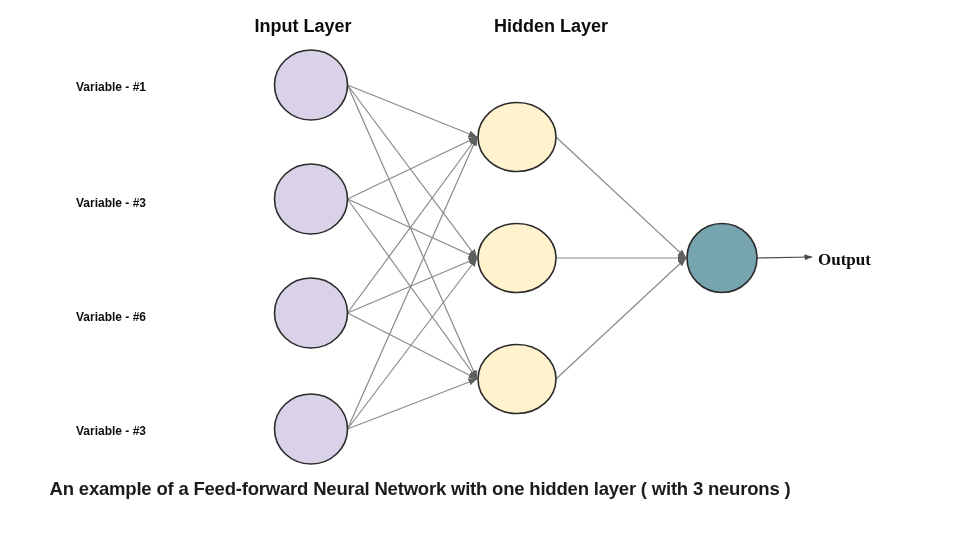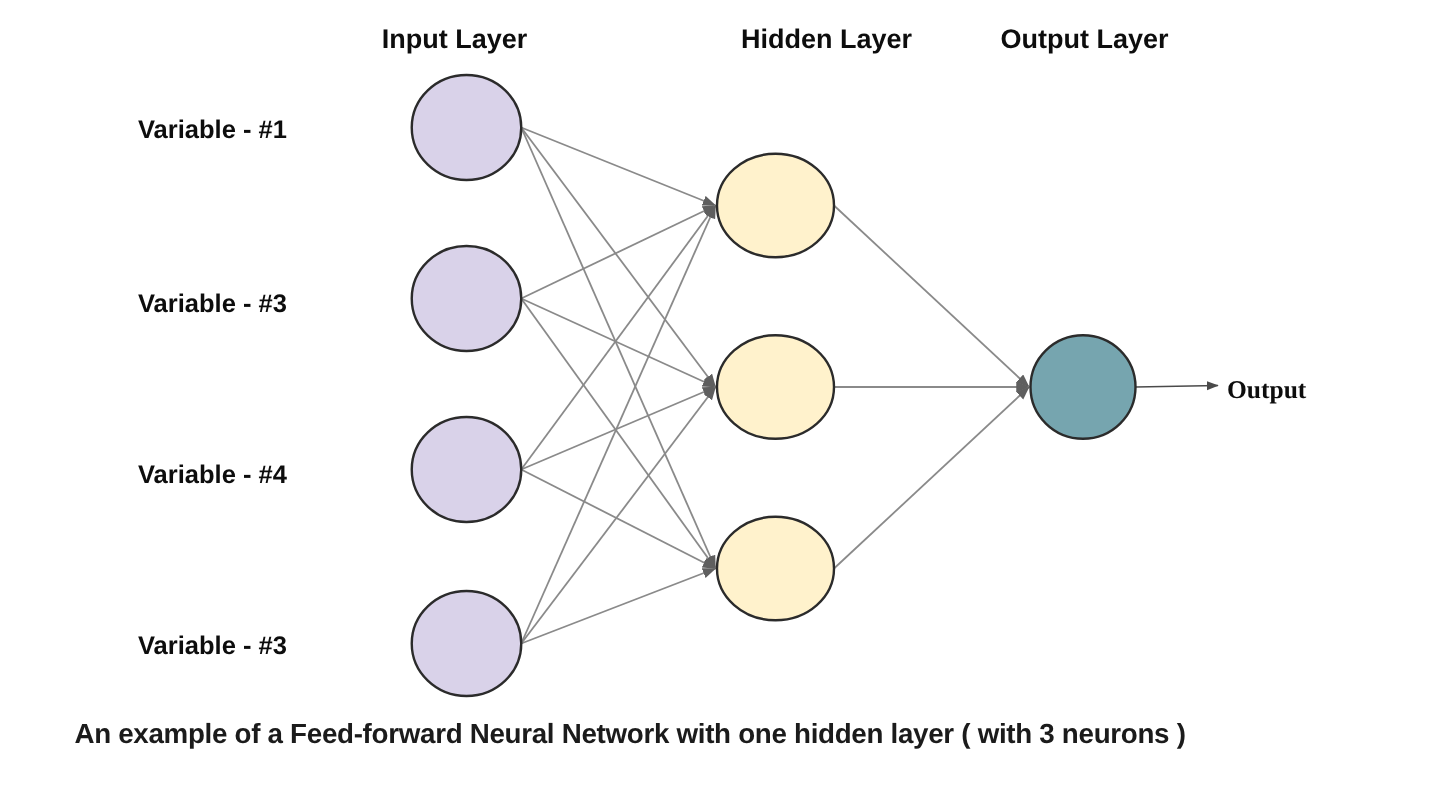--- a/index.html
+++ b/index.html
@@ -33,25 +33,24 @@
     font-weight: 700;
     line-height: 22px;
     white-space: nowrap;
   }
   .hdr-input  { left: 303px; }
   .hdr-hidden { left: 516px; margin-left: 35px; }
   .hdr-output { left: 723px; }
   .var-label {
     position: absolute;
     left: 76px;
-    font-size: 17px;
+    font-size: 12px;
     font-weight: 700;
     line-height: 22px;
     white-space: nowrap;
-    margin-left: 16px;
   }
   .var-1 { top: 76px; }
   .var-2 { top: 192px; }
   .var-3 { top: 306px; }
   .var-4 { top: 420px; }
   .output-label {
     position: absolute;
     left: 818px;
     top: 249px;
     font-size: 17px;
@@ -112,24 +111,23 @@
         <ellipse cx="311" cy="429" rx="36.5" ry="35" fill="#d9d2e9" stroke="#2b2b2b" stroke-width="1.6"></ellipse>
         <ellipse cx="517" cy="137" rx="39" ry="34.5" fill="#fff2cc" stroke="#2b2b2b" stroke-width="1.6"></ellipse>
         <ellipse cx="517" cy="258" rx="39" ry="34.5" fill="#fff2cc" stroke="#2b2b2b" stroke-width="1.6"></ellipse>
         <ellipse cx="517" cy="379" rx="39" ry="34.5" fill="#fff2cc" stroke="#2b2b2b" stroke-width="1.6"></ellipse>
         <ellipse cx="722" cy="258" rx="35" ry="34.5" fill="#76a5af" stroke="#2b2b2b" stroke-width="1.6"></ellipse>
       </g>
   </svg>
 
   <div class="layer-header hdr-input">Input Layer</div>
   <div class="layer-header hdr-hidden">Hidden Layer</div>
-  <div class="layer-header hdr-output">Output Layer</div>
 
   <div class="var-label var-1">Variable - #1</div>
   <div class="var-label var-2">Variable - #3</div>
-  <div class="var-label var-3">Variable - #4</div>
+  <div class="var-label var-3">Variable - #6</div>
   <div class="var-label var-4">Variable - #3</div>
 
   <div class="output-label">Output</div>
 
   <div class="caption">An example of a Feed-forward Neural Network with one hidden layer ( with 3 neurons )</div>
 
 </div>
 
 </body></html>

